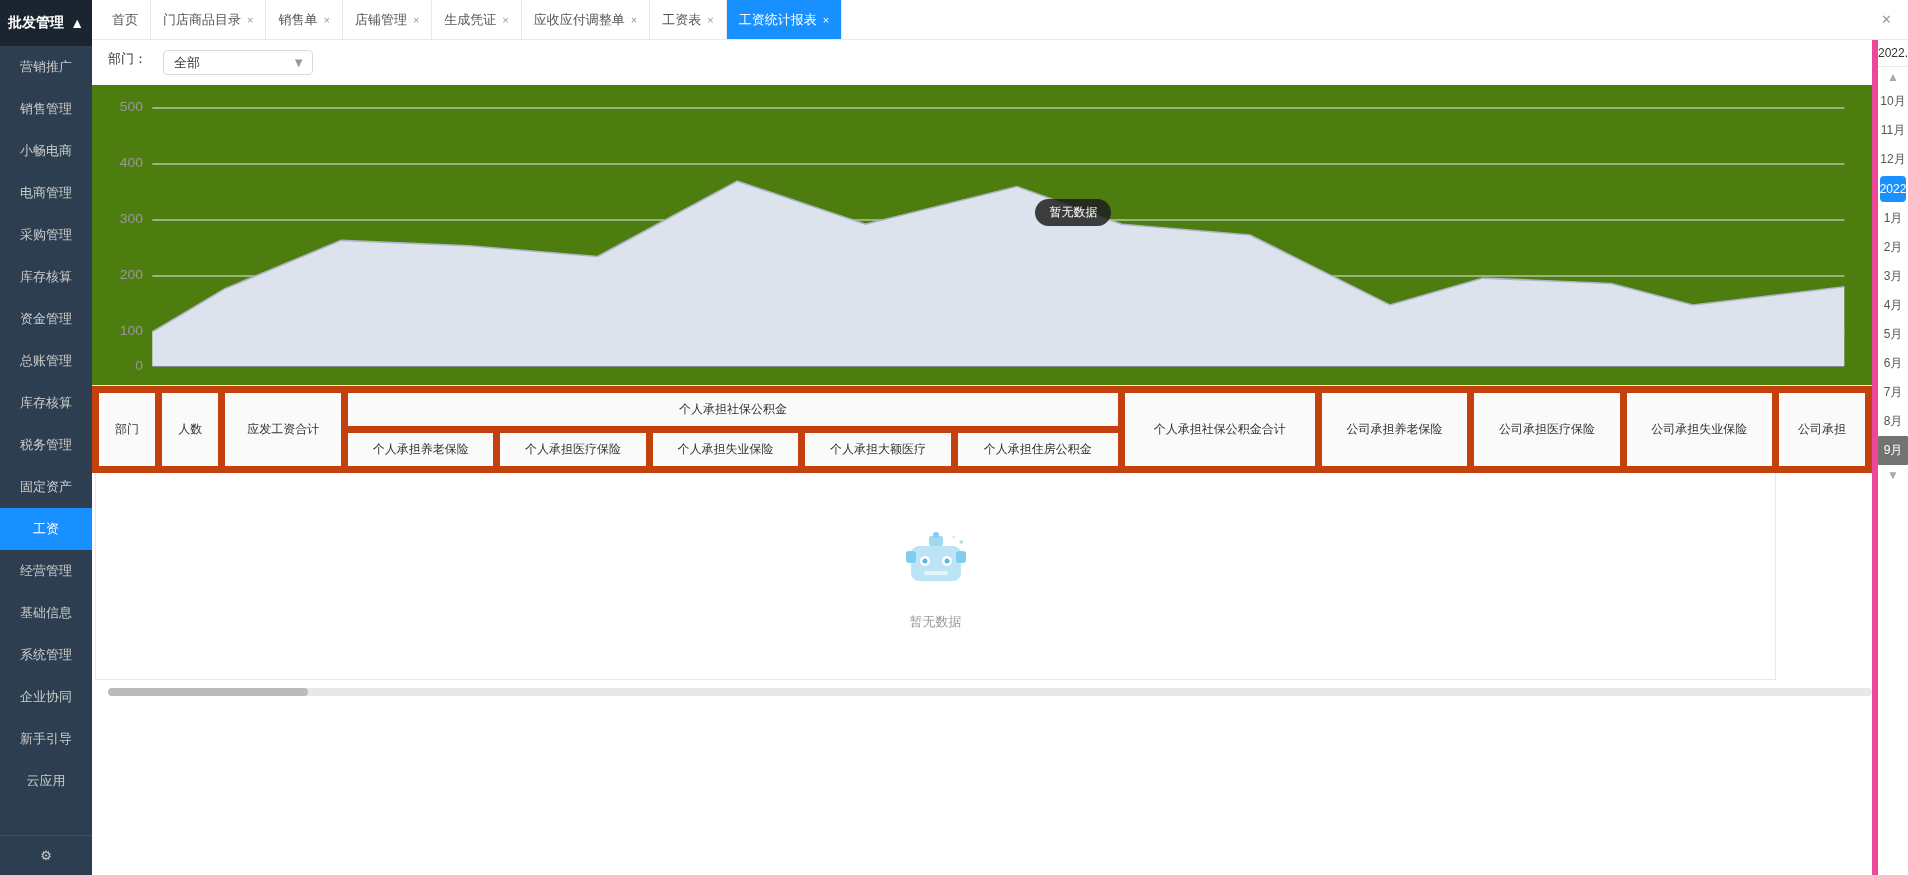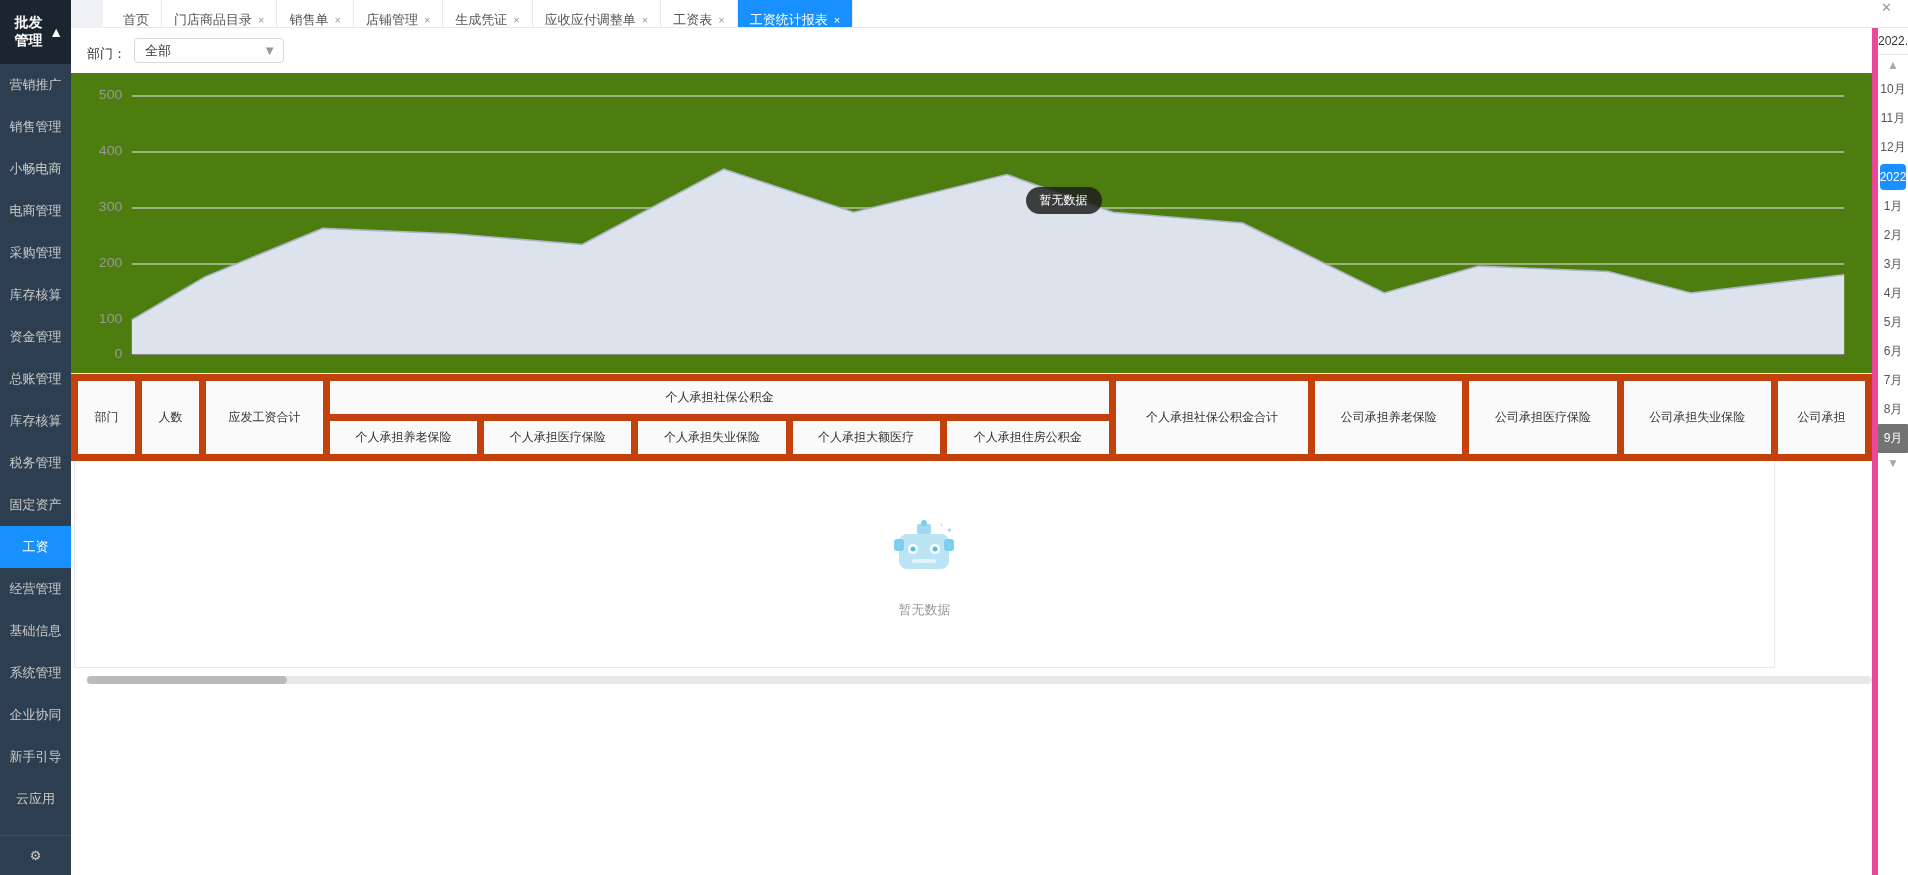--- a/index.html
+++ b/index.html
@@ -1,20 +1,20 @@
 <!DOCTYPE html>
 <html><head>
   <meta charset="utf-8">
   <style>
     * { margin: 0; padding: 0; box-sizing: border-box; }
     body { font-family: 'Microsoft YaHei', sans-serif; font-size: 13px; display: flex; height: 875px; overflow: hidden; background: #f0f2f5; }
 
     
     .sidebar {
-      width: 71px;
+      width: 92px;
       background: #2c3e50;
       display: flex;
       flex-direction: column;
       height: 100%;
       flex-shrink: 0;
     }
     .sidebar-header {
       background: #1a252f;
       color: #fff;
       padding: 14px 8px;
@@ -50,26 +50,25 @@
       flex-direction: column;
       height: 100%;
       overflow: hidden;
     }
 
     
     .tabs-bar {
       background: #fff;
       border-bottom: 1px solid #e8e8e8;
       display: flex;
-      align-items: flex-start;
-      height: 28px;
+      align-items: center;
+      height: 40px;
       padding: 0 8px;
       flex-shrink: 0;
       overflow: hidden;
-      margin-left: 32px;
     }
     .tab-item {
       display: flex;
       align-items: center;
       padding: 0 12px;
       height: 40px;
       font-size: 13px;
       cursor: pointer;
       white-space: nowrap;
       color: #555;
@@ -131,21 +130,21 @@
     .sub-tab.active { color: #1890ff; border-bottom: 2px solid #1890ff; }
 
     .toolbar {
       display: flex;
       align-items: center;
       padding: 10px 16px;
       background: #fff;
       flex-shrink: 0;
       justify-content: space-between;
     }
-    .toolbar-left { display: flex; align-items: flex-end; gap: 8px; }
+    .toolbar-left { display: flex; align-items: flex-start; gap: 16px; }
     .toolbar-label { font-size: 13px; color: #333; }
     .select-wrapper {
       position: relative;
       display: inline-flex;
       align-items: center;
     }
     .dept-select {
       border: 1px solid #d9d9d9;
       border-radius: 4px;
       padding: 4px 30px 4px 10px;

